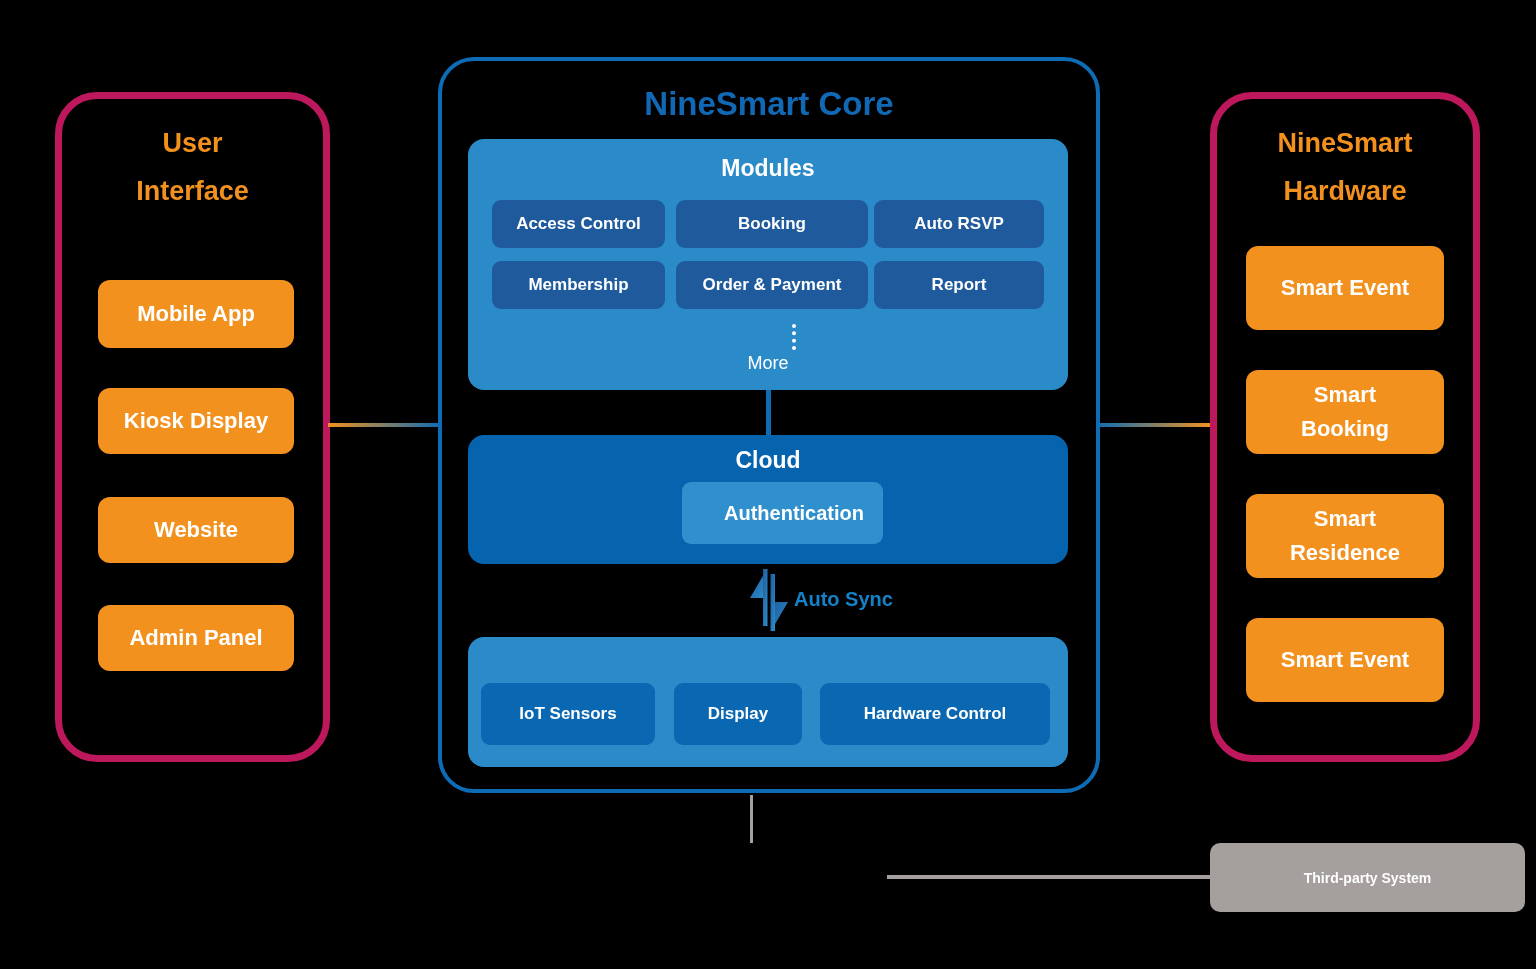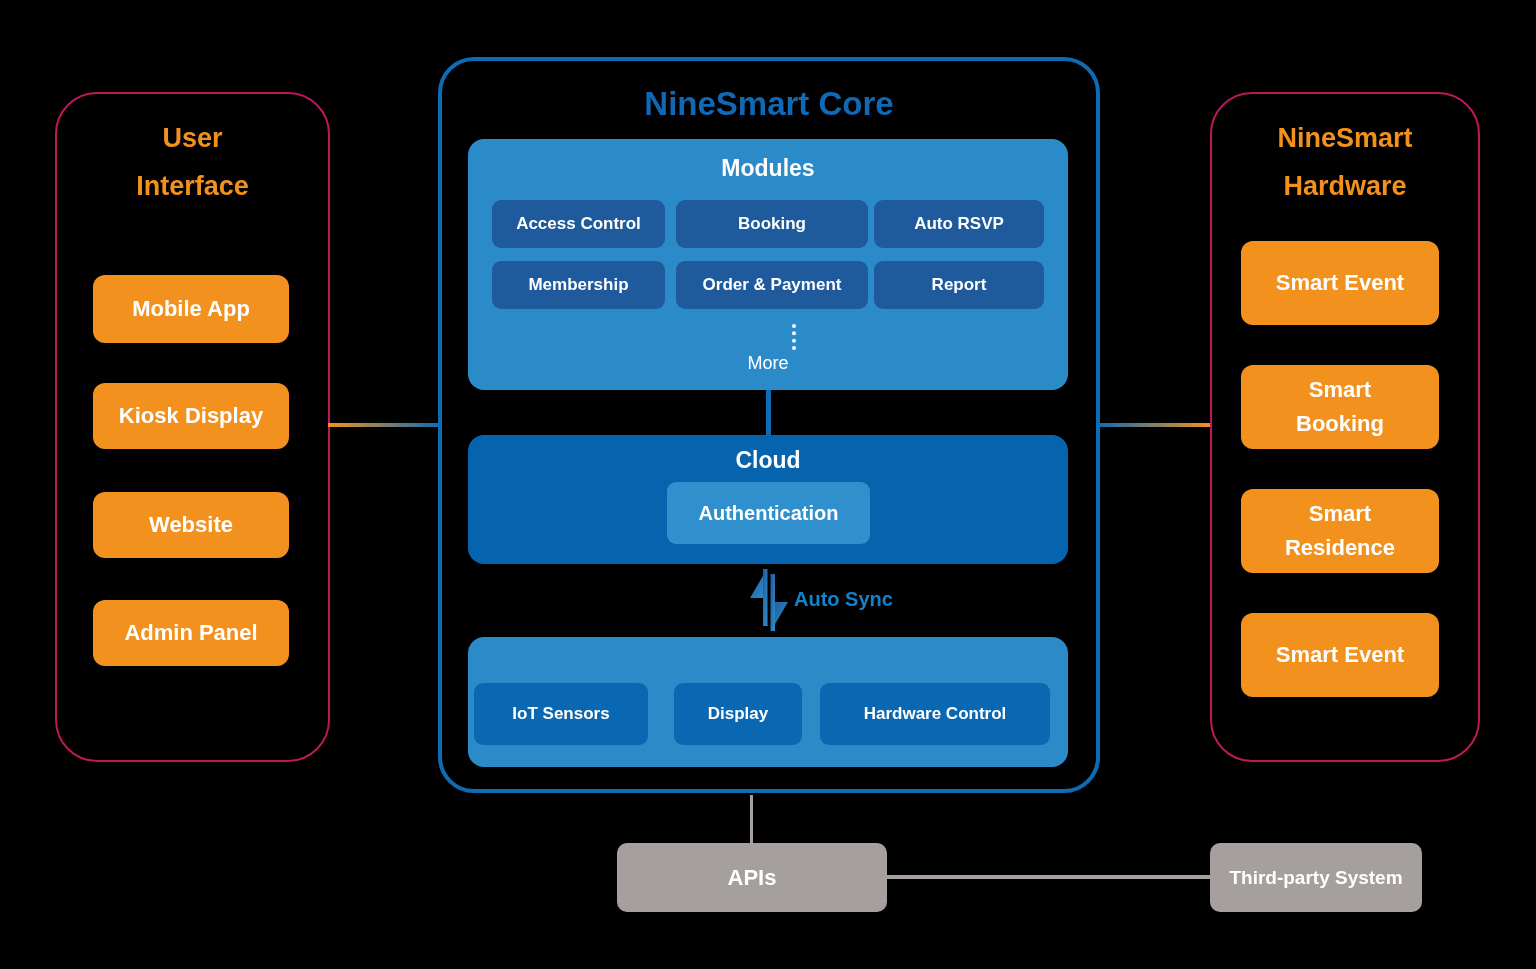--- a/index.html
+++ b/index.html
@@ -4,21 +4,21 @@
 <style>
   html,body { margin:0; padding:0; background:#000; }
   .canvas {
     position:relative; width:1536px; height:969px; background:#000000;
     font-family:"Liberation Sans", sans-serif; overflow:hidden;
   }
   .abs { position:absolute; }
 
   
   .outline-panel {
-    position:absolute; border:2px solid #be185d; border-radius:42px;
+    position:absolute; border:7px solid #be185d; border-radius:42px;
     box-sizing:border-box; background:transparent;
   }
   .panel-title {
     position:absolute; left:0; width:100%; text-align:center;
     color:#F3911E; font-weight:bold; font-size:27px; line-height:48px;
   }
   .orange-btn {
     position:absolute; background:#F3911E; border-radius:12px;
     color:#FFFFFF; font-weight:bold; font-size:22px;
     display:flex; align-items:center; justify-content:center; text-align:center;
@@ -125,41 +125,41 @@
       </div>
 
       <div class="dots-line" style="left:324px; top:185px;"></div>
       <div class="more-label" style="left:0; top:214px; width:100%;">More</div>
     </div>
 
     <div class="line blue-line" style="left:324px; top:329px; width:5px; height:46px;"></div>
 
     <div class="section cloud-bg" style="left:26px; top:374px; width:600px; height:129px;">
       <div class="section-title" style="top:12px;">Cloud</div>
-      <div class="blue-btn auth" style="left:199px; top:47px; width:203px; height:62px;">
+      <div class="blue-btn auth" style="left:214px; top:47px; width:178px; height:62px;padding-left:23px;">
         <span>Authentication</span>
       </div>
     </div>
 
     <svg class="abs" style="left:304px; top:506px;" width="46" height="66" viewBox="0 0 46 66">
       <defs>
         <linearGradient id="syncGrad" x1="0" y1="0" x2="1" y2="1">
           <stop offset="0" stop-color="#1E5A9C"></stop>
           <stop offset="1" stop-color="#2E8FCC"></stop>
         </linearGradient>
       </defs>
       <polygon points="21,2 21,31 4,31" fill="url(#syncGrad)"></polygon>
       <rect x="17" y="2" width="4.5" height="57" fill="url(#syncGrad)"></rect>
       <polygon points="25,64 25,35 42,35" fill="url(#syncGrad)"></polygon>
       <rect x="24.5" y="7" width="4.5" height="57" fill="url(#syncGrad)"></rect>
     </svg>
     <div class="autosync-label" style="left:352px; top:527px;">Auto Sync</div>
 
     <div class="section" style="left:26px; top:576px; width:600px; height:130px;">
-      <div class="blue-btn iotbtn" style="left:6px; top:46px; width:174px; height:62px;">
+      <div class="blue-btn iotbtn" style="left:13px; top:46px; width:174px; height:62px;">
         <span>IoT Sensors</span>
       </div>
       <div class="blue-btn iotbtn" style="left:206px; top:46px; width:128px; height:62px;">
         <span>Display</span>
       </div>
       <div class="blue-btn iotbtn" style="left:352px; top:46px; width:230px; height:62px;">
         <span>Hardware Control</span>
       </div>
     </div>
   </div>
@@ -180,23 +180,20 @@
     <div class="orange-btn" style="left:29px; top:395px; width:198px; height:84px;">
       <span class="wrap">Smart Residence</span>
     </div>
     <div class="orange-btn" style="left:29px; top:519px; width:198px; height:84px;">
       <span class="wrap">Smart Event</span>
     </div>
   </div>
 
   <div class="line gray-line" style="left:750px; top:795px; width:3px; height:48px;"></div>
 
-  <div class="gray-box" style="left:617px; top:843px; width:270px; height:69px; font-size:22px;">
-    <span>APIs</span>
-  </div>
 
   <div class="line gray-line" style="left:887px; top:875px; width:323px; height:4px;"></div>
 
-  <div class="gray-box" style="left:1210px; top:843px; width:212px; height:69px; font-size:19px;">
+  <div class="gray-box" style="left:1210px; top:843px; width:315px; height:69px; font-size:14px;">
     <span>Third-party System</span>
   </div>
 
 </div>
 
 </body></html>

